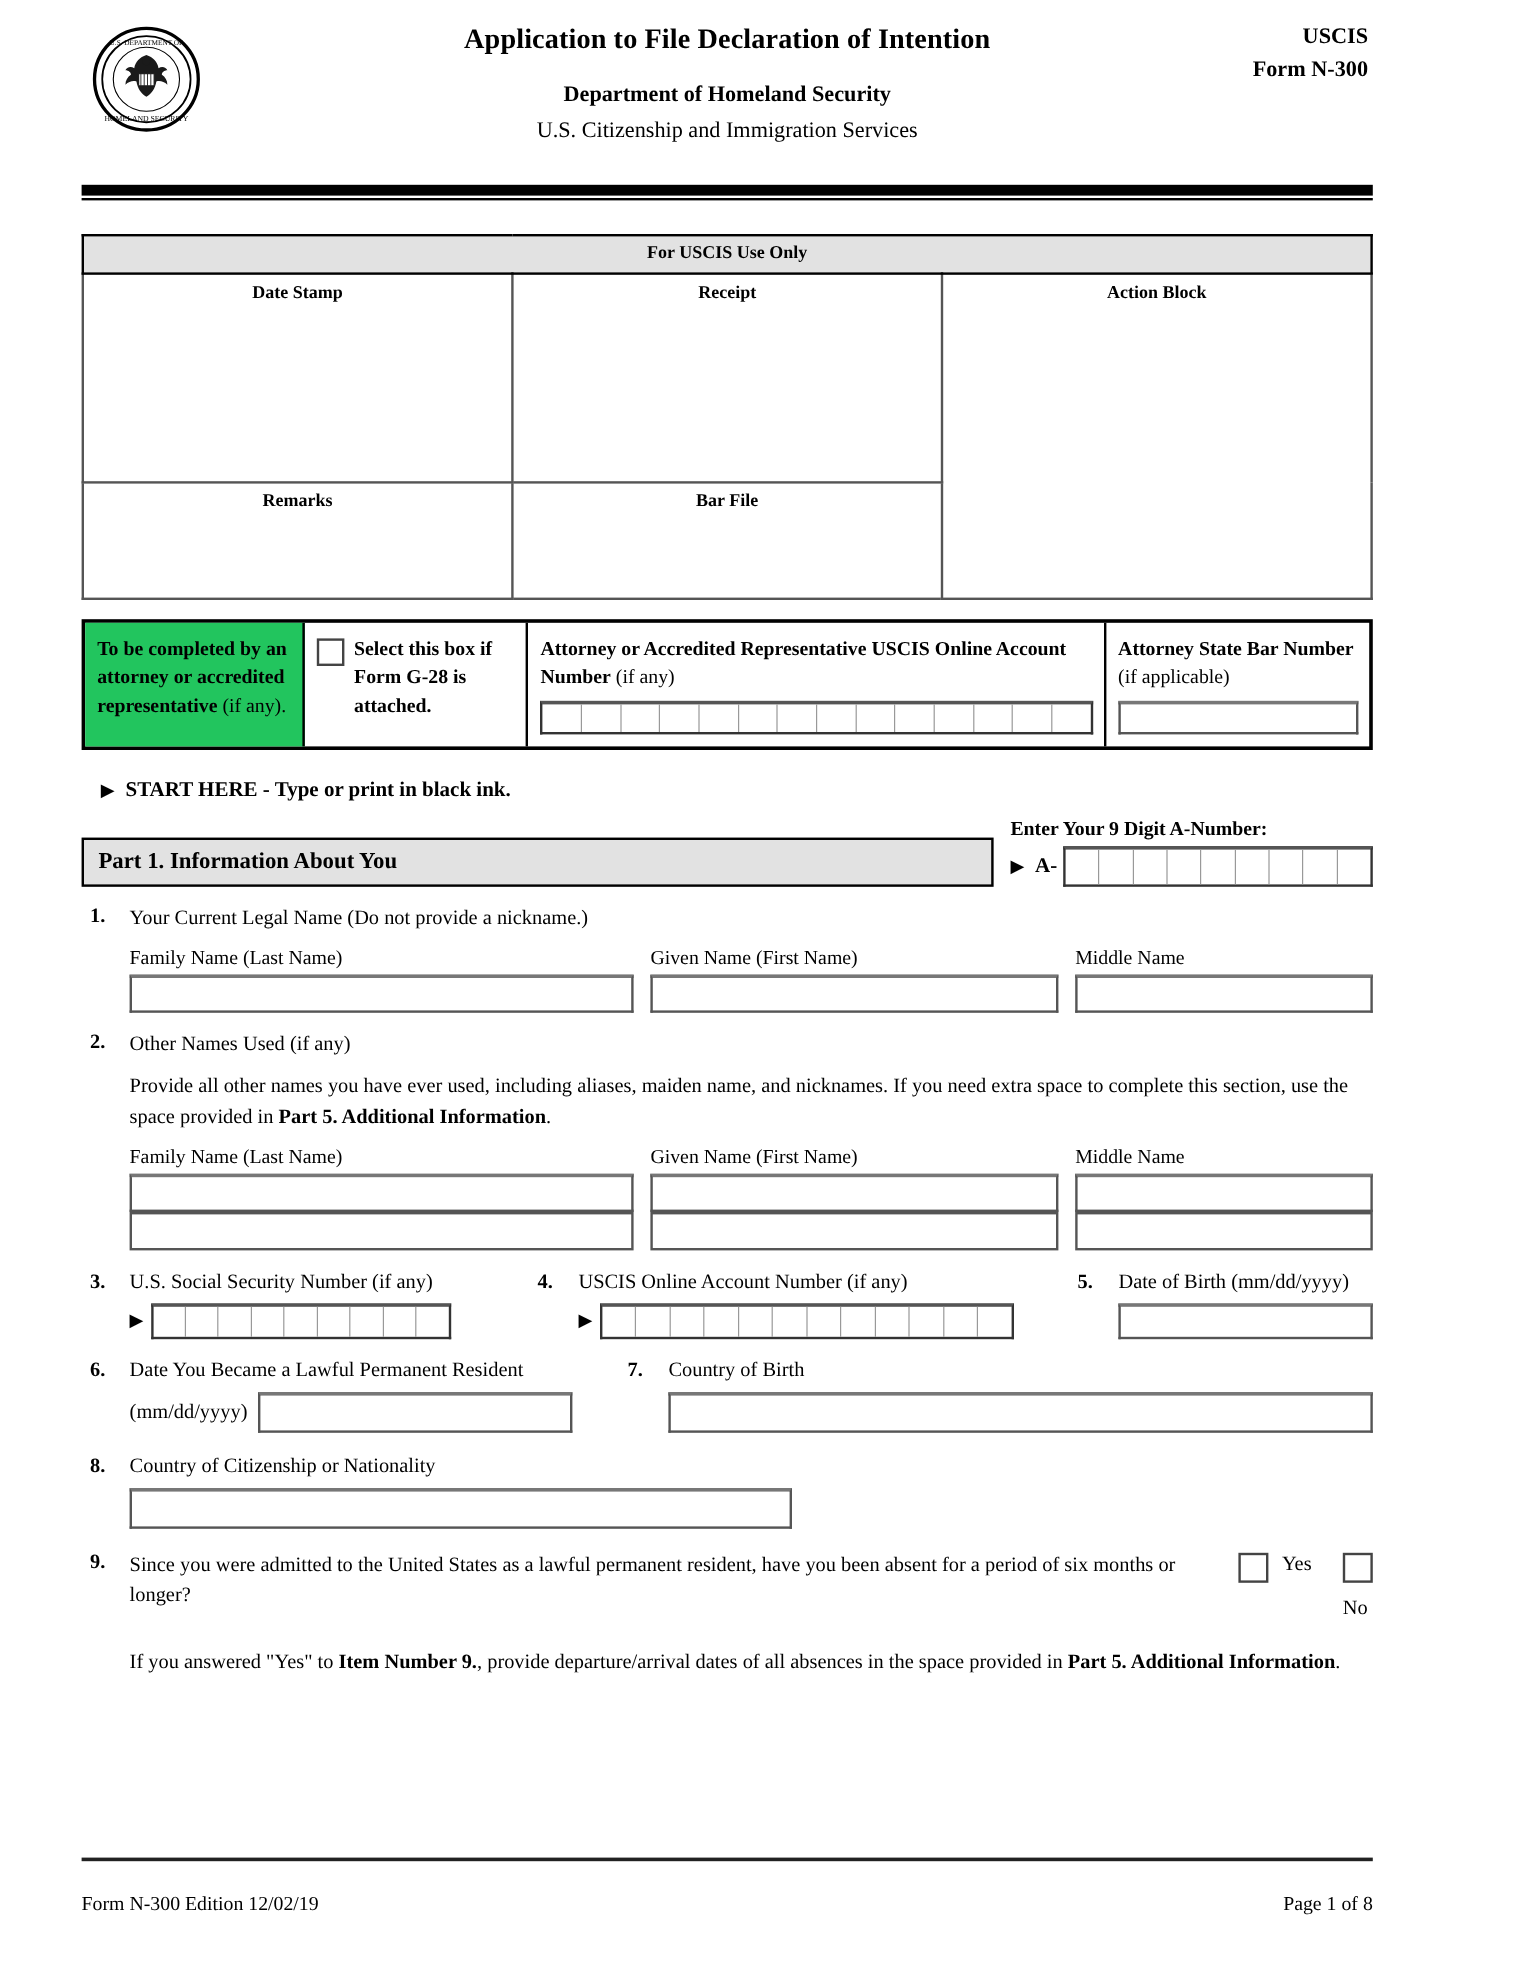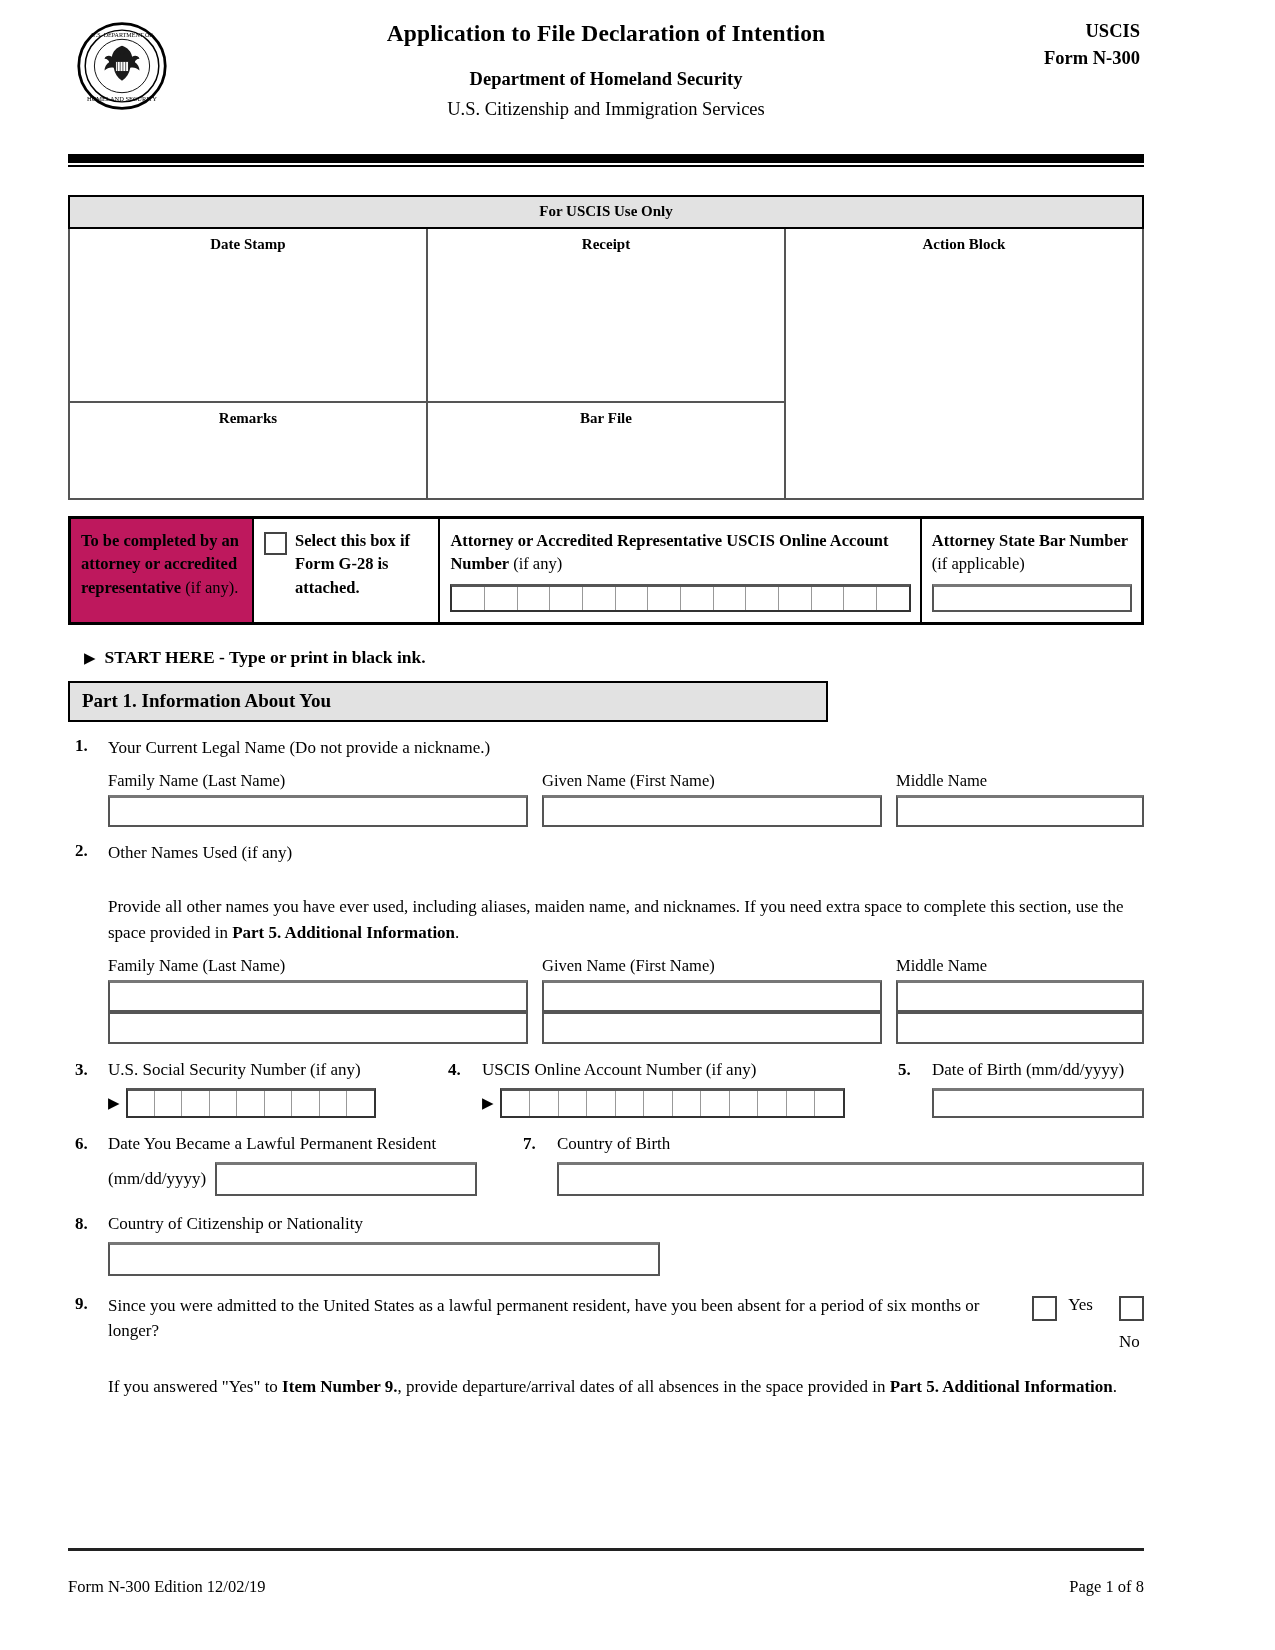--- a/index.html
+++ b/index.html
@@ -115,21 +115,21 @@
     box-sizing: border-box;
   }
   .atty-cell {
     border-right: 2px solid #000;
     padding: 10px 9px 10px 10px;
     box-sizing: border-box;
   }
   .atty-cell:last-child { border-right: none; }
   .atty-1 {
     width: 216px;
-    background: #be185d;
+    background: #22c55e;
     font-size: 16.5px;
     font-weight: bold;
     line-height: 1.42;
   }
   .atty-1 .reg { font-weight: normal; }
   .atty-2 {
     width: 220px;
     font-size: 16.5px;
     font-weight: bold;
     line-height: 1.42;
@@ -249,21 +249,21 @@
     width: 40px;
     flex: 0 0 40px;
     font-weight: bold;
     font-size: 17px;
     padding-left: 7px;
     box-sizing: border-box;
   }
   .item-body { flex: 1 1 auto; }
   .q-text { line-height: 1.45; }
   .para {
-    margin-top: 28px;
+    margin-top: 9px;
     line-height: 1.5;
     font-size: 17px;
   }
   .para b { font-weight: bold; }
 
   .name-row {
     display: flex;
     gap: 14px;
     margin-top: 11px;
   }
@@ -447,20 +447,39 @@
         <div class="field-box"></div>
       </div>
     </div>
 
     <div class="start-here">
       <span class="tri">▶</span><span>START HERE - Type or print in black ink.</span>
     </div>
 
     <div class="part-row">
       <div class="part-bar">Part 1.  Information About You</div>
+      <div class="anum-wrap">
+        <div class="anum-label">Enter Your 9 Digit A-Number:</div>
+        <div class="anum-row">
+          <span class="anum-pre">
+            <span class="tri">▶</span><span>A-</span>
+          </span>
+          <div class="anum-grid">
+              <span class="gcell"></span>
+              <span class="gcell"></span>
+              <span class="gcell"></span>
+              <span class="gcell"></span>
+              <span class="gcell"></span>
+              <span class="gcell"></span>
+              <span class="gcell"></span>
+              <span class="gcell"></span>
+              <span class="gcell"></span>
+            </div>
+        </div>
+      </div>
     </div>
 
     <div class="item">
       <div class="item-num">1.</div>
       <div class="item-body">
         <div class="q-text">Your Current Legal Name (Do not provide a nickname.)</div>
         <div class="name-row">
           <div class="name-col-1">
             <div class="fld-label">Family Name (Last Name)</div>
             <div class="input-line"></div>

